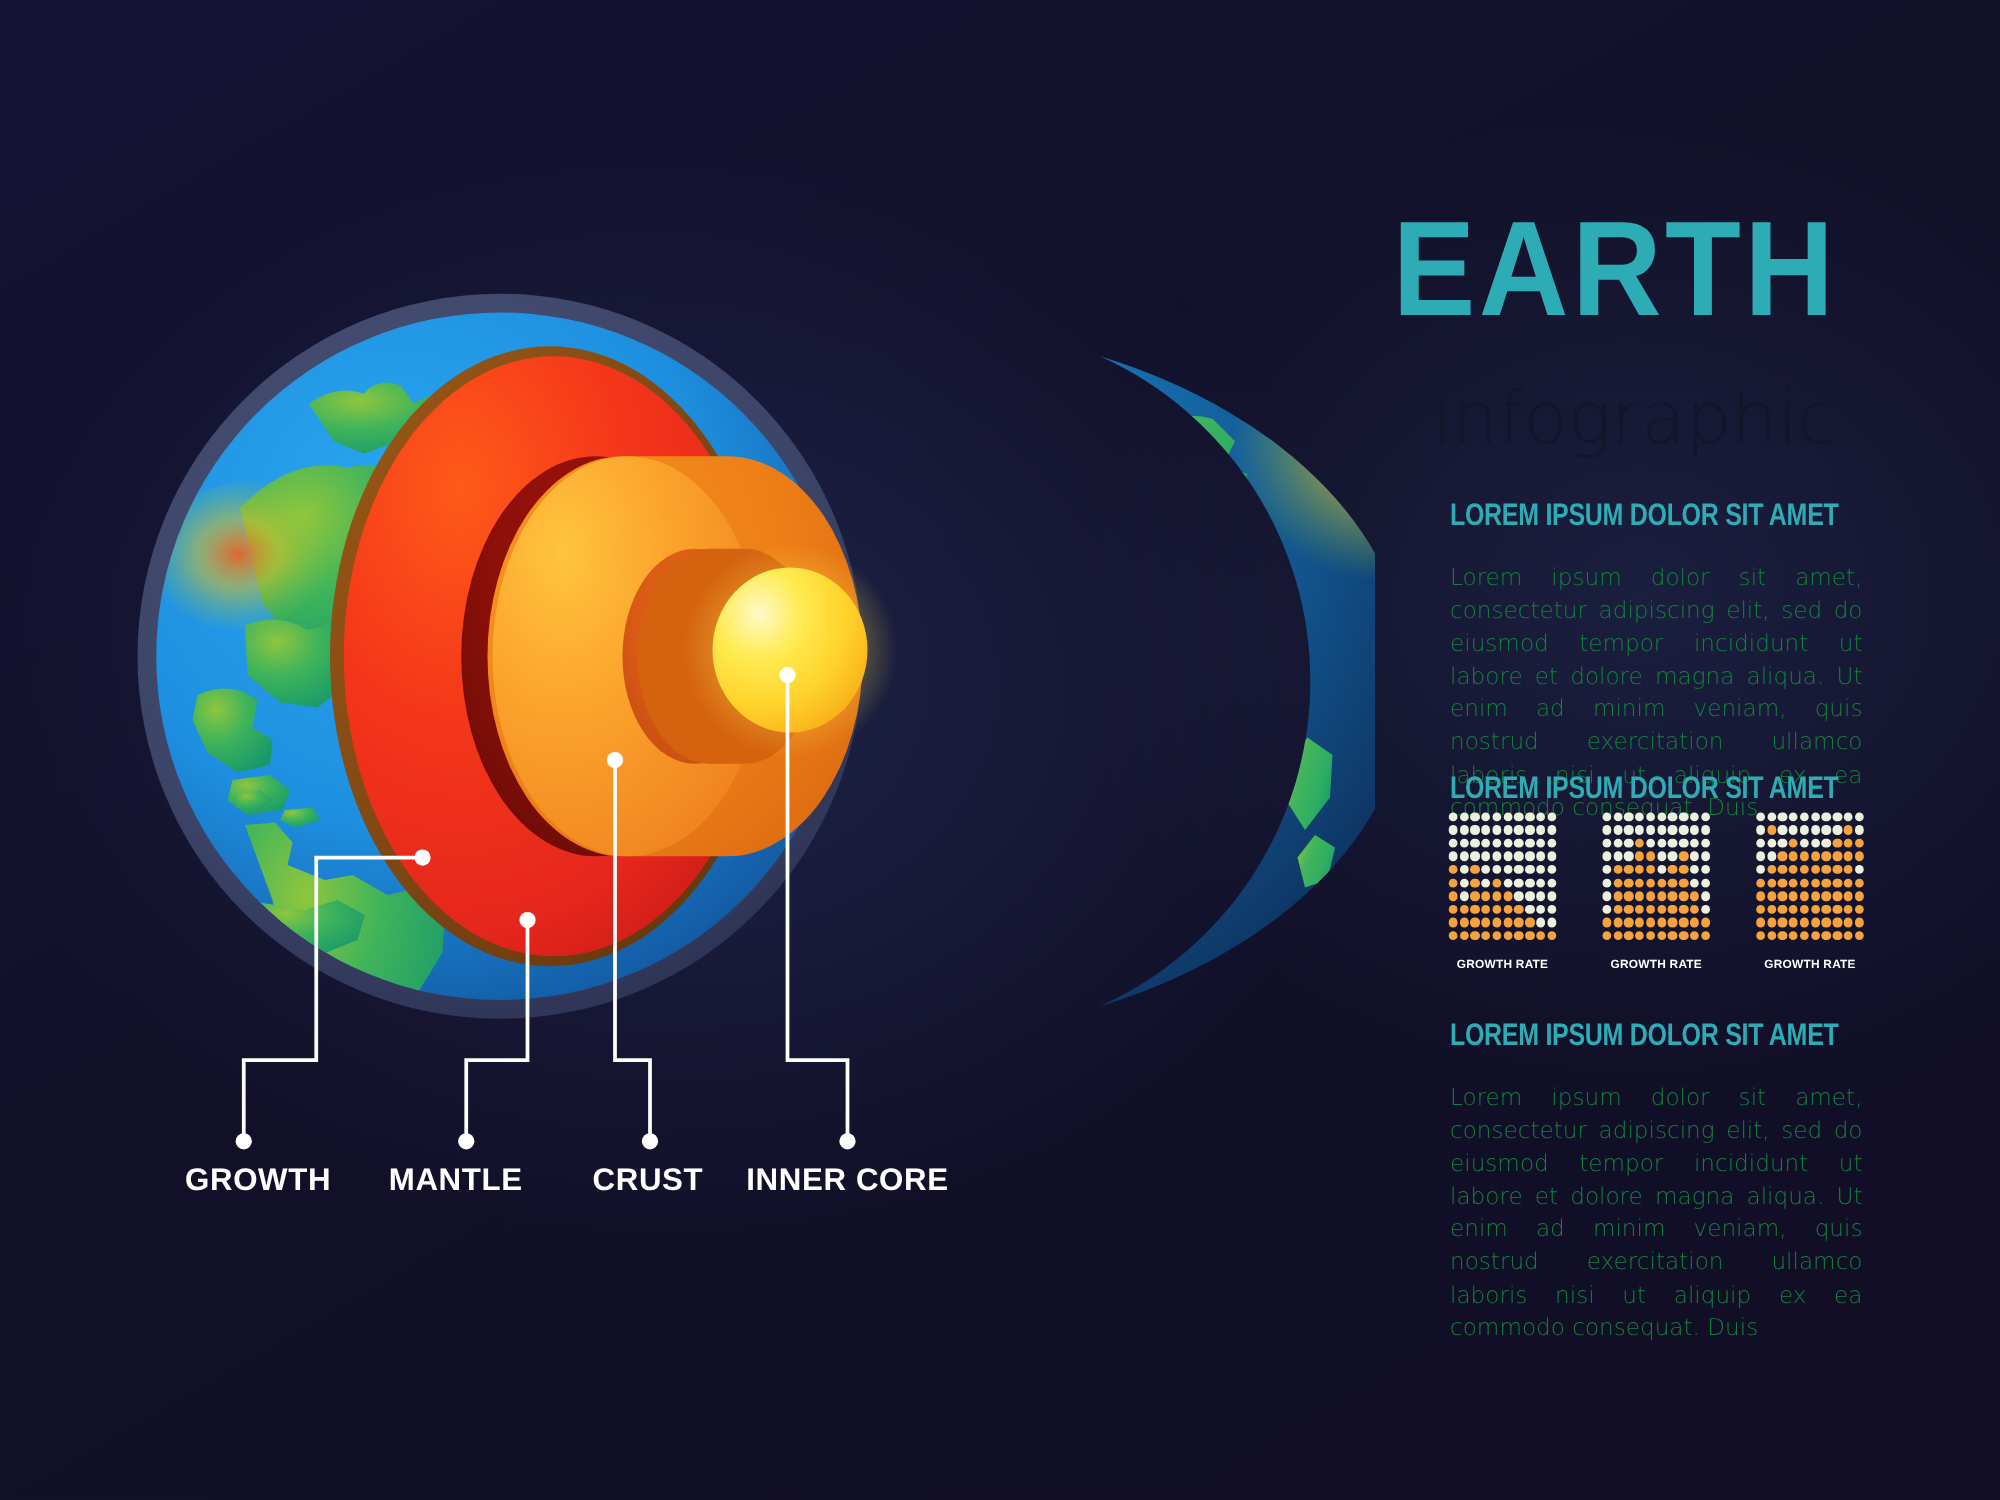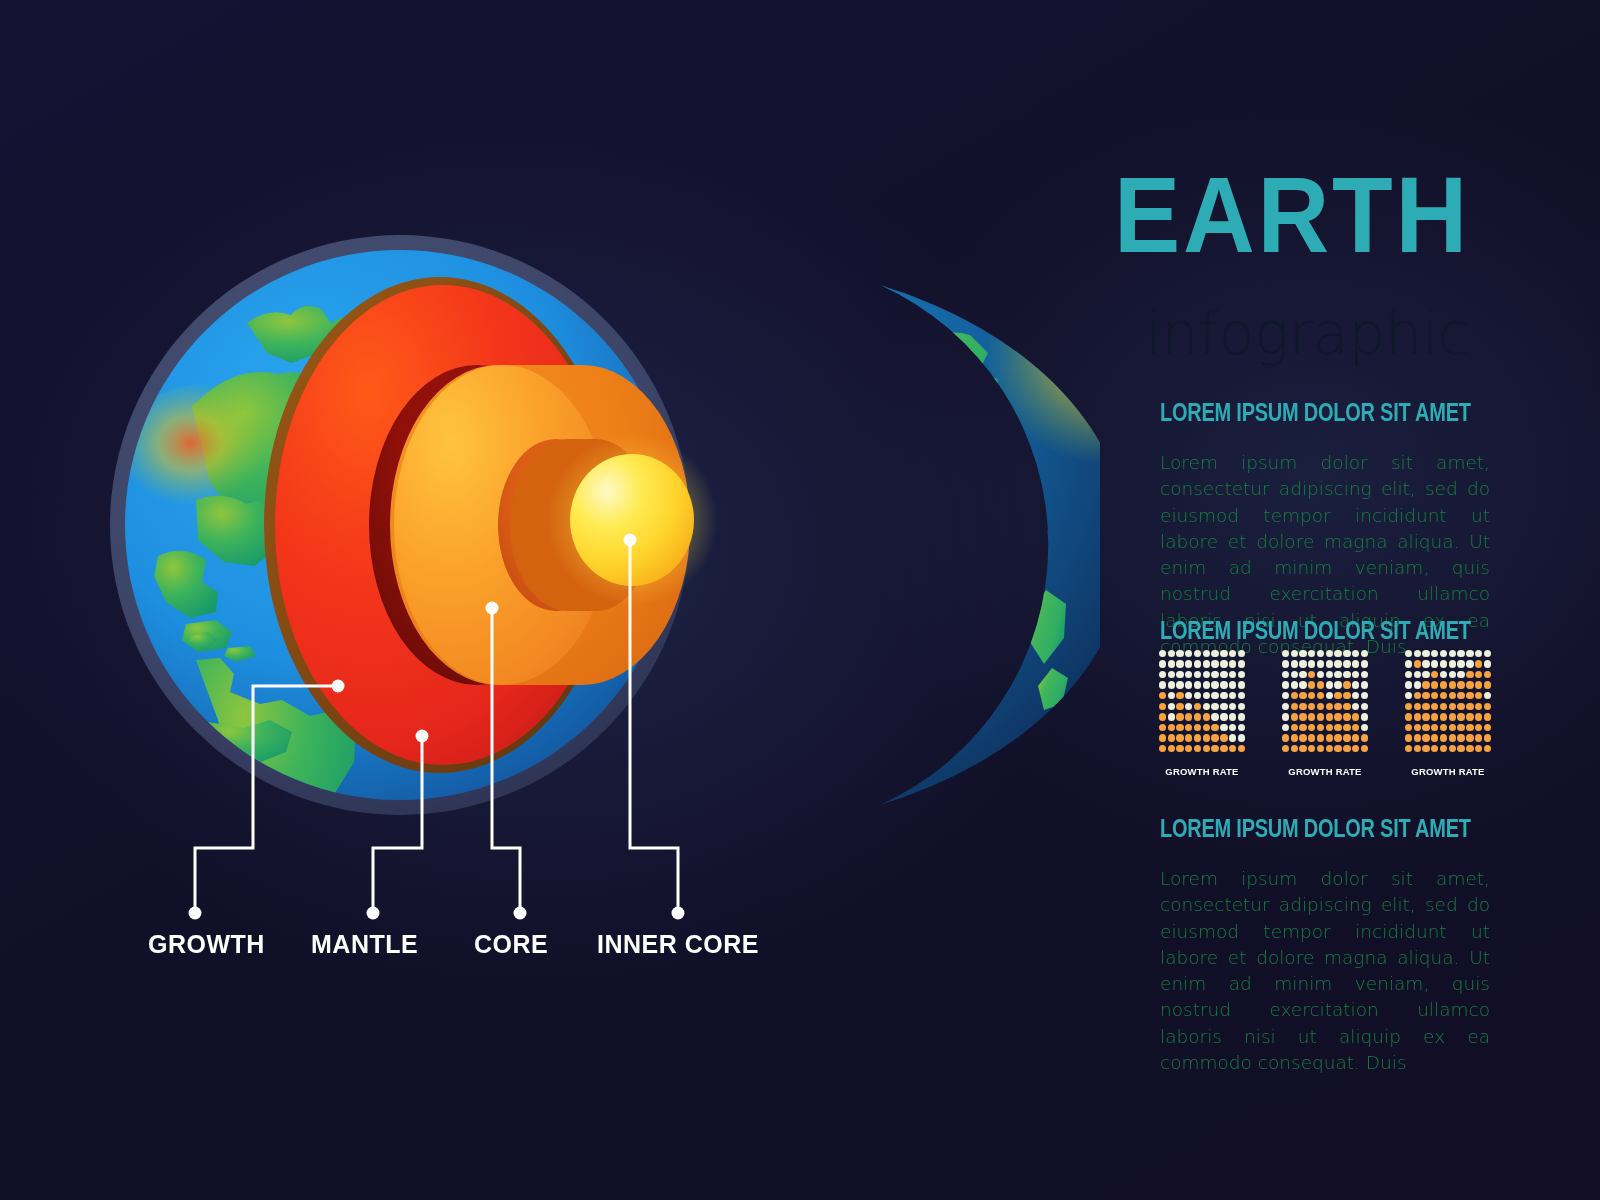--- a/index.html
+++ b/index.html
@@ -246,21 +246,21 @@
         <circle cx="373" cy="913" r="6.5"></circle>
         <circle cx="520" cy="913" r="6.5"></circle>
         <circle cx="678" cy="913" r="6.5"></circle>
       </g>
     </svg>
   </div>
 
   <div class="layer-labels">
     <div class="layer-label" style="left:148px;">GROWTH</div>
     <div class="layer-label" style="left:311px;text-align:right;">MANTLE</div>
-    <div class="layer-label" style="left:474px;">CORE</div>
+    <div class="layer-label" style="left:474px;">CRUST</div>
     <div class="layer-label" style="left:597px;text-align:center;">INNER CORE</div>
   </div>
 
   <div id="right-panel">
 
     <div class="title-earth">EARTH</div>
     <div class="title-sub">infographic</div>
 
     <div class="sec-head" style="left:20px; top:398px;">LOREM IPSUM DOLOR SIT AMET</div>
     <div class="body-text" style="top:450px;">Lorem ipsum dolor sit amet, consectetur adipiscing elit, sed do eiusmod tempor incididunt ut labore et dolore magna aliqua. Ut enim ad minim veniam, quis nostrud exercitation ullamco laboris nisi ut aliquip ex ea commodo consequat. Duis</div>

